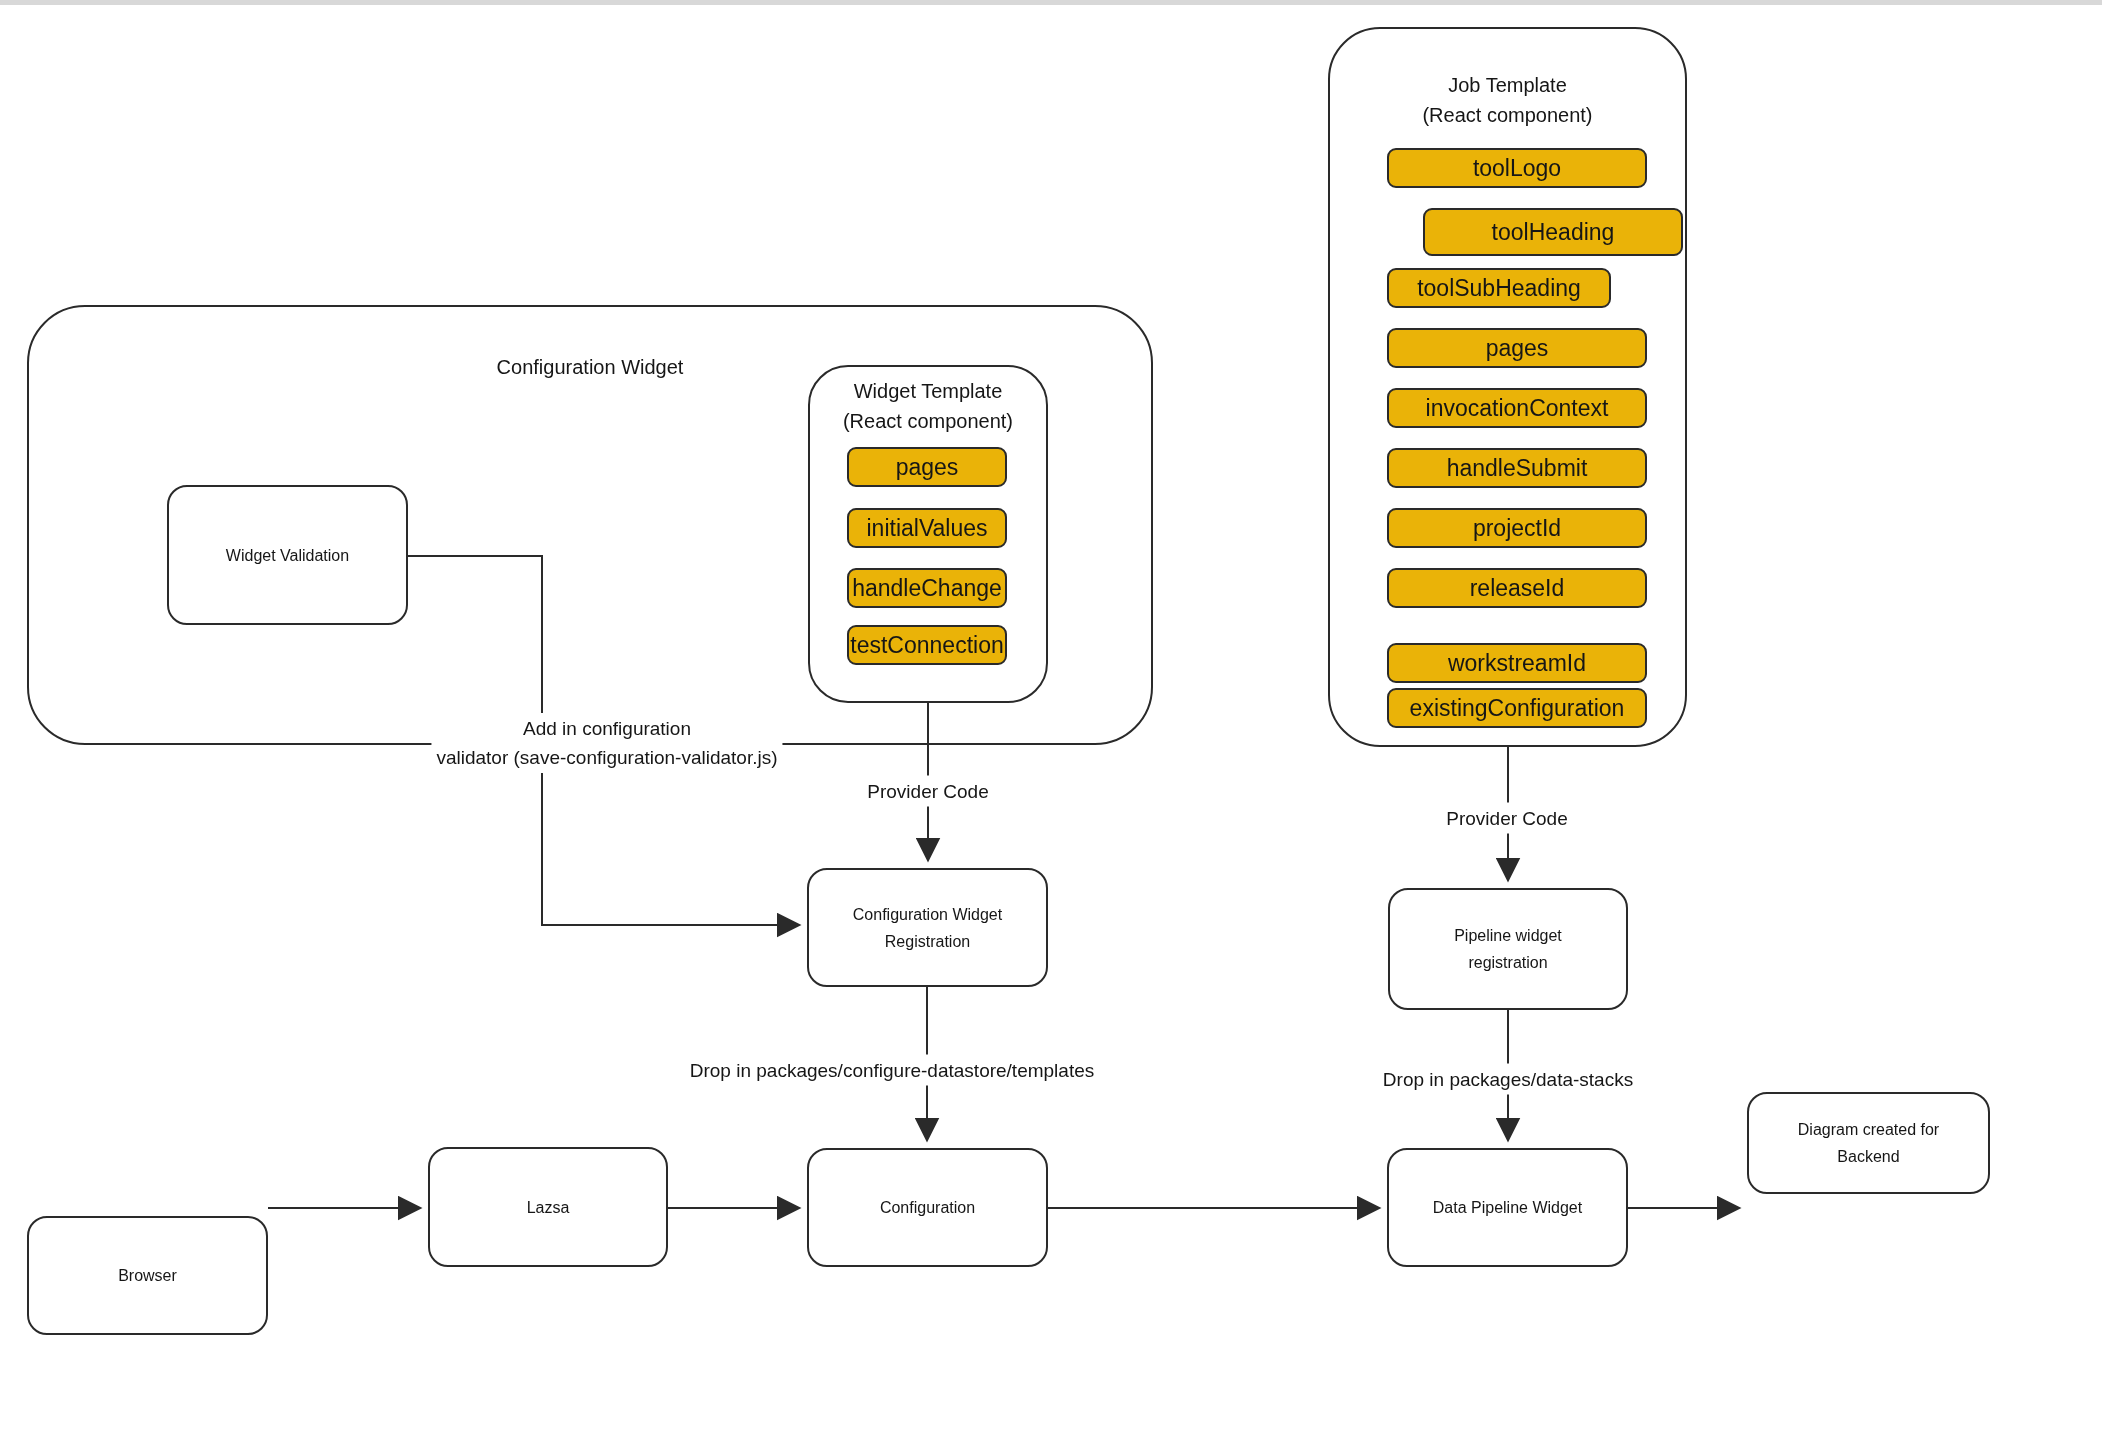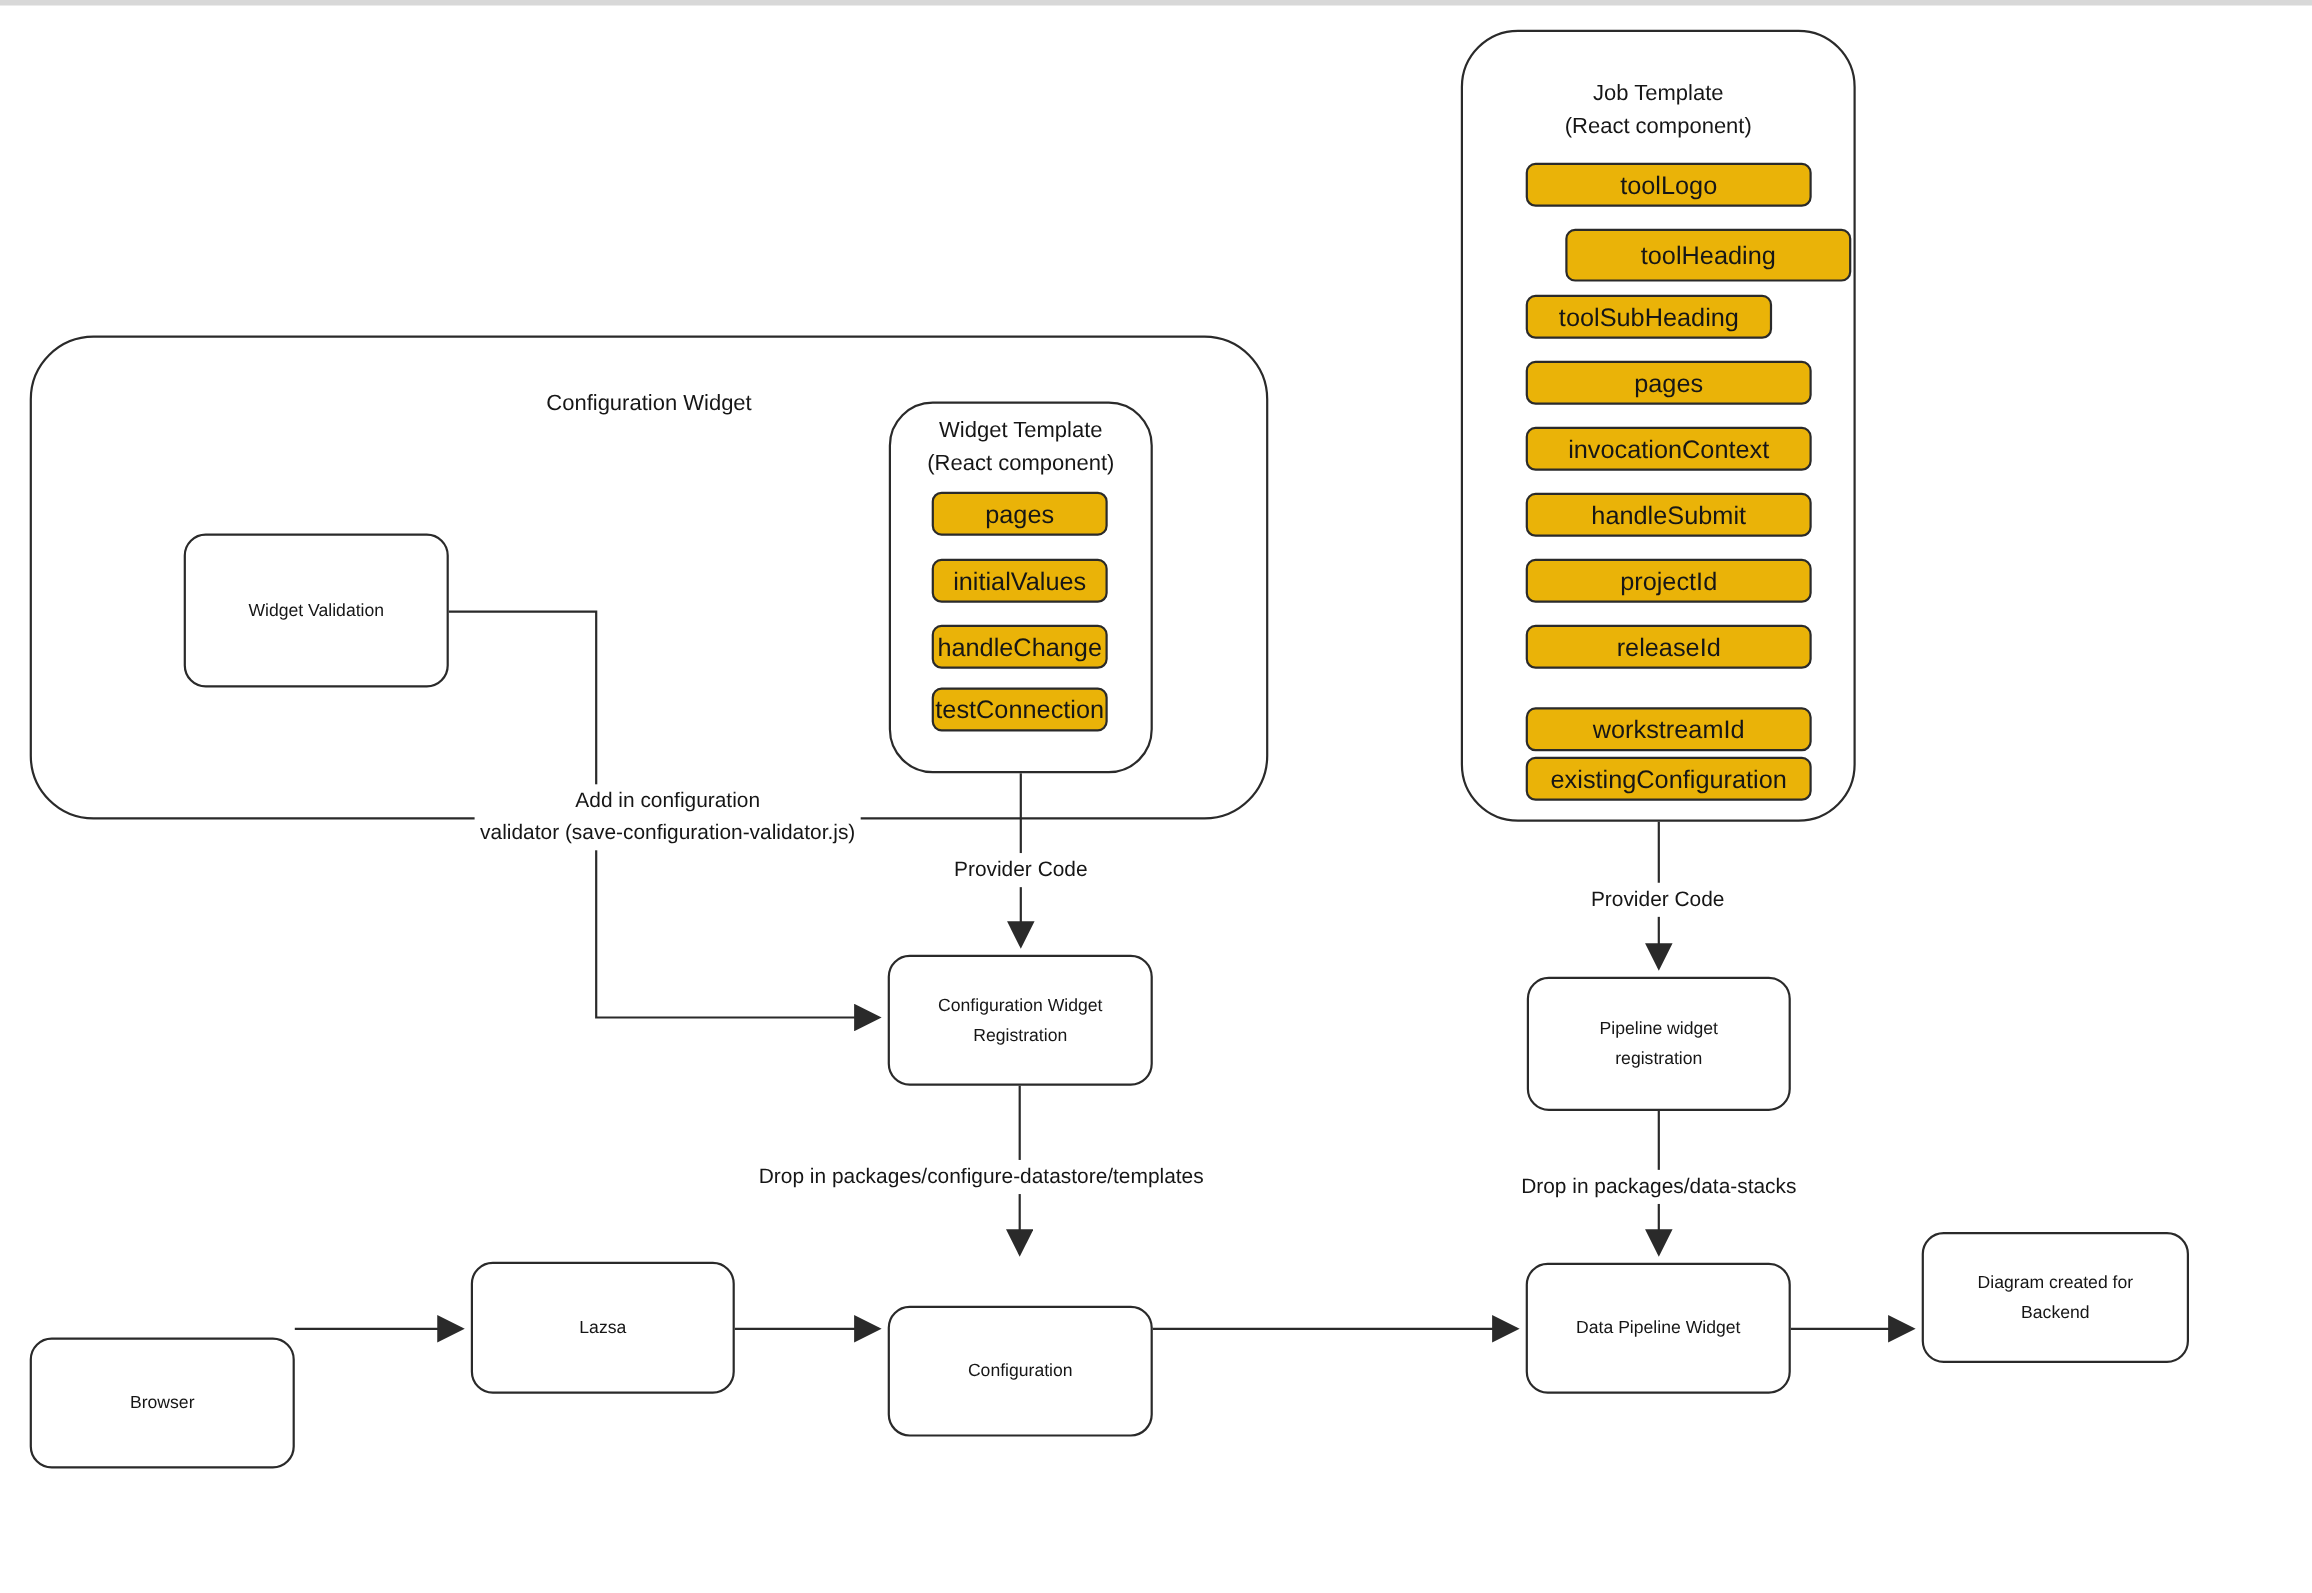--- a/index.html
+++ b/index.html
@@ -106,29 +106,29 @@
   </div>
 
   <div class="node" style="left:27px;top:1216px;width:241px;height:119px;">
     <span>Browser</span>
   </div>
 
   <div class="node" style="left:428px;top:1147px;width:240px;height:120px;">
     <span>Lazsa</span>
   </div>
 
-  <div class="node" style="left:807px;top:1148px;width:241px;height:119px;margin-top:39px;">
+  <div class="node" style="left:807px;top:1148px;width:241px;height:119px;">
     <span>Configuration</span>
   </div>
 
   <div class="node" style="left:1387px;top:1148px;width:241px;height:119px;">
     <span>Data Pipeline Widget</span>
   </div>
 
-  <div class="node" style="left:1747px;top:1120px;width:243px;height:119px;">
+  <div class="node" style="left:1747px;top:1092px;width:243px;height:102px;">
     <span style="max-width:205px;">Diagram created for Backend</span>
   </div>
 
   <div class="edge-label" style="left:928px;top:791px;">Provider Code</div>
 
   <div class="edge-label" style="left:1507px;top:818px;">Provider Code</div>
 
   <div class="edge-label" style="left:607px;top:743px;">
     <div>Add in configuration</div>
     <div>validator (save-configuration-validator.js)</div>

